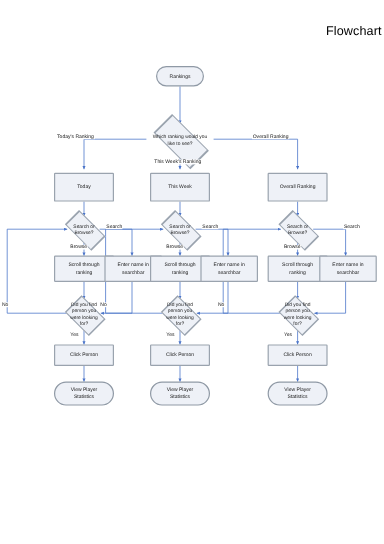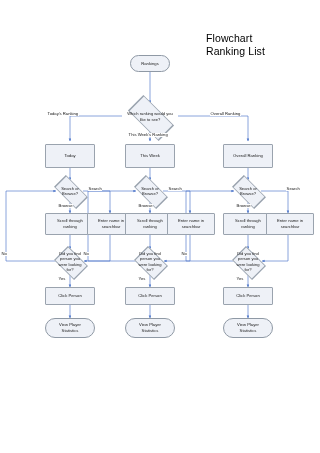--- a/index.html
+++ b/index.html
@@ -22,23 +22,23 @@
     left: 0;
     top: 0;
     width: 320px;
     height: 453px;
   }
 
   
   #title-block {
     position: absolute;
     left: 206px;
-    top: 32px;
+    top: 20px;
     width: 112px;
-    text-align: left;
+    text-align: right;
     line-height: 1.28;
   }
   #title-block .t-line {
     display: block;
     font-size: 10.5px;
     font-weight: 400;
     color: #000000;
     letter-spacing: 0.1px;
   }
 
@@ -117,21 +117,20 @@
     line-height: 1;
   }
 </style>
 </head>
 <body>
 
 <div id="canvas">
 
   <div id="title-block">
     <span class="t-line">Flowchart</span>
-    <span class="t-line">Ranking List</span>
   </div>
 
   <svg id="wires" viewBox="0 0 320 453">
     <defs>
       <marker id="ar" markerWidth="5" markerHeight="5" refX="4.0" refY="2" orient="auto">
         <path d="M0,0 L4.2,2 L0,4 z" fill="#4a74c9"></path>
       </marker>
     </defs>
     <g stroke="#4a74c9" stroke-width="0.65" fill="none" marker-end="url(#ar)">
 

